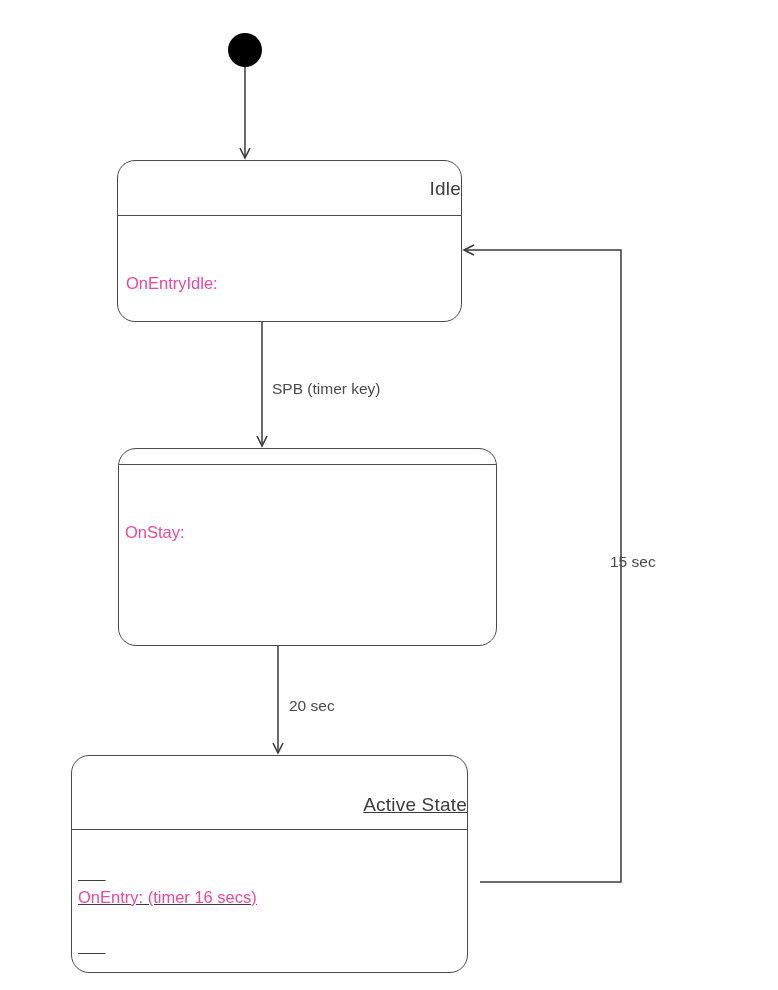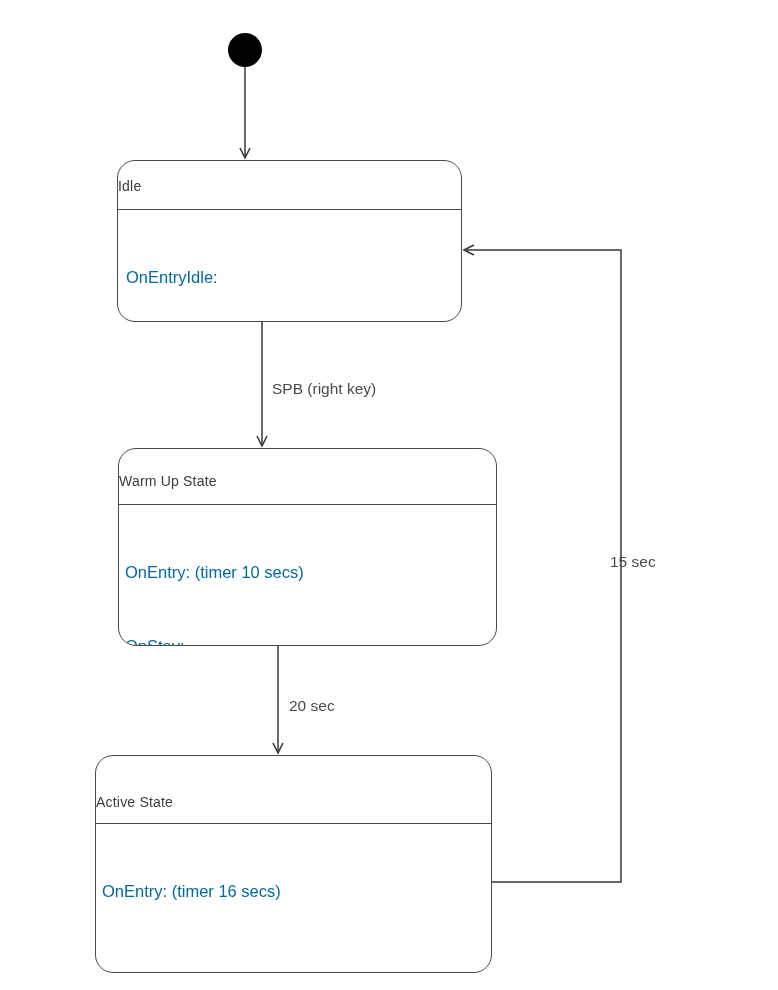--- a/index.html
+++ b/index.html
@@ -28,33 +28,33 @@
   }
   .state-node {
     position: absolute;
     box-sizing: border-box;
     border: 1.4px solid #4a4a4a;
     border-radius: 18px;
     background: #ffffff;
     overflow: hidden;
   }
   .state-title {
-    text-align: left;
-    font-size: 14px;
+    text-align: right;
+    font-size: 19px;
     color: #3c3c3c;
     letter-spacing: 0.2px;
     white-space: nowrap;
   }
   .state-divider {
     border-top: 1.3px solid #4a4a4a;
     width: 100%;
   }
   .state-body {
     font-size: 16.5px;
-    color: #0369a1;
+    color: #ec4899;
     line-height: 24.5px;
     white-space: pre;
   }
   .body-line {
     white-space: pre;
   }
   .edge-label {
     position: absolute;
     font-size: 15.5px;
     color: #4a4a4a;
@@ -75,24 +75,25 @@
     left: 118px;
     top: 448px;
     width: 379px;
     height: 198px;
   }
   #node-warmup .state-title { margin-top: 24px; }
   #node-warmup .state-divider { margin-top: 15px; }
   #node-warmup .state-body { margin-top: 6px; padding-left: 6px; }
   
   #node-active {
-    left: 95px;
+    left: 71px;
     top: 755px;
     width: 397px;
     height: 218px;
+    text-decoration: underline;
   }
   #node-active .state-title { margin-top: 38px; }
   #node-active .state-divider { margin-top: 13px; }
   #node-active .state-body { margin-top: 6px; padding-left: 6px; }
   
   #label-spb   { left: 272px; top: 380px; }
   #label-10sec { left: 289px; top: 697px; }
   #label-15sec { left: 610px; top: 553px; }
 </style>
 </head>
@@ -122,36 +123,34 @@
     <div class="state-title">Idle</div>
     <div class="state-divider"></div>
     <div class="state-body">
       <div class="body-line">OnEntryIdle:</div>
       
       
     </div>
   </div>
 
   <div class="state-node" id="node-warmup">
-    <div class="state-title">Warm Up State</div>
     <div class="state-divider"></div>
     <div class="state-body">
-      <div class="body-line">OnEntry: (timer 10 secs)</div>
       <div class="body-line">OnStay:</div>
       
     </div>
   </div>
 
   <div class="state-node" id="node-active">
     <div class="state-title">Active State</div>
     <div class="state-divider"></div>
     <div class="state-body">
       <div class="body-line">OnEntry: (timer 16 secs)</div>
       
       
     </div>
   </div>
 
-  <div class="edge-label" id="label-spb">SPB (right key)</div>
+  <div class="edge-label" id="label-spb">SPB (timer key)</div>
   <div class="edge-label" id="label-10sec">20 sec</div>
   <div class="edge-label" id="label-15sec">15 sec</div>
 
 </div>
 
 </body></html>

